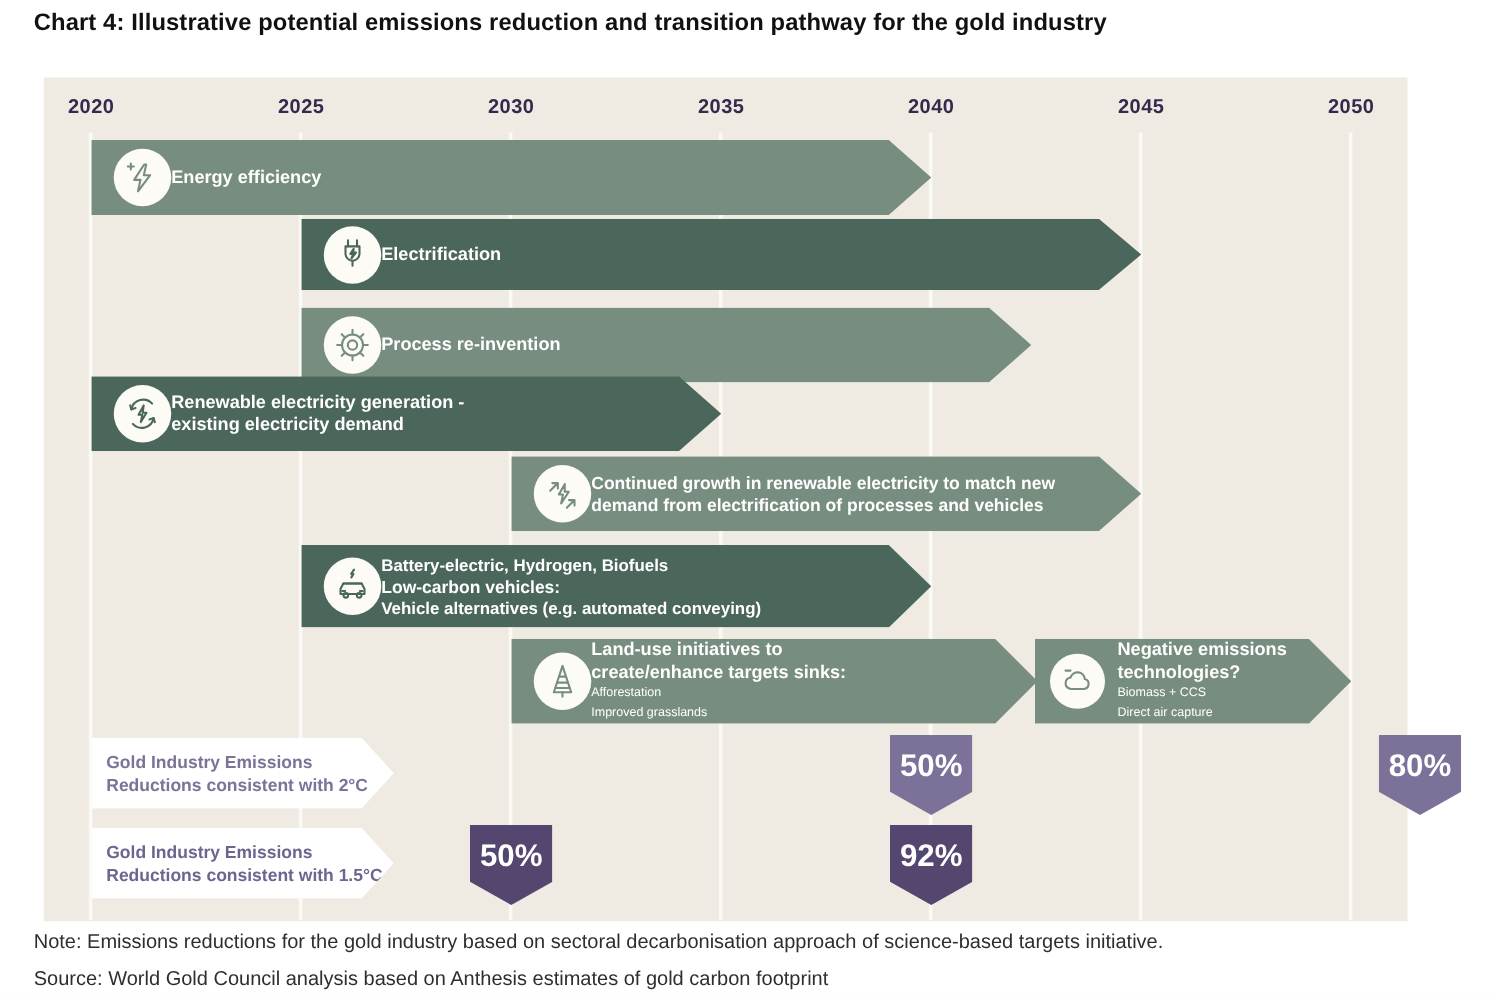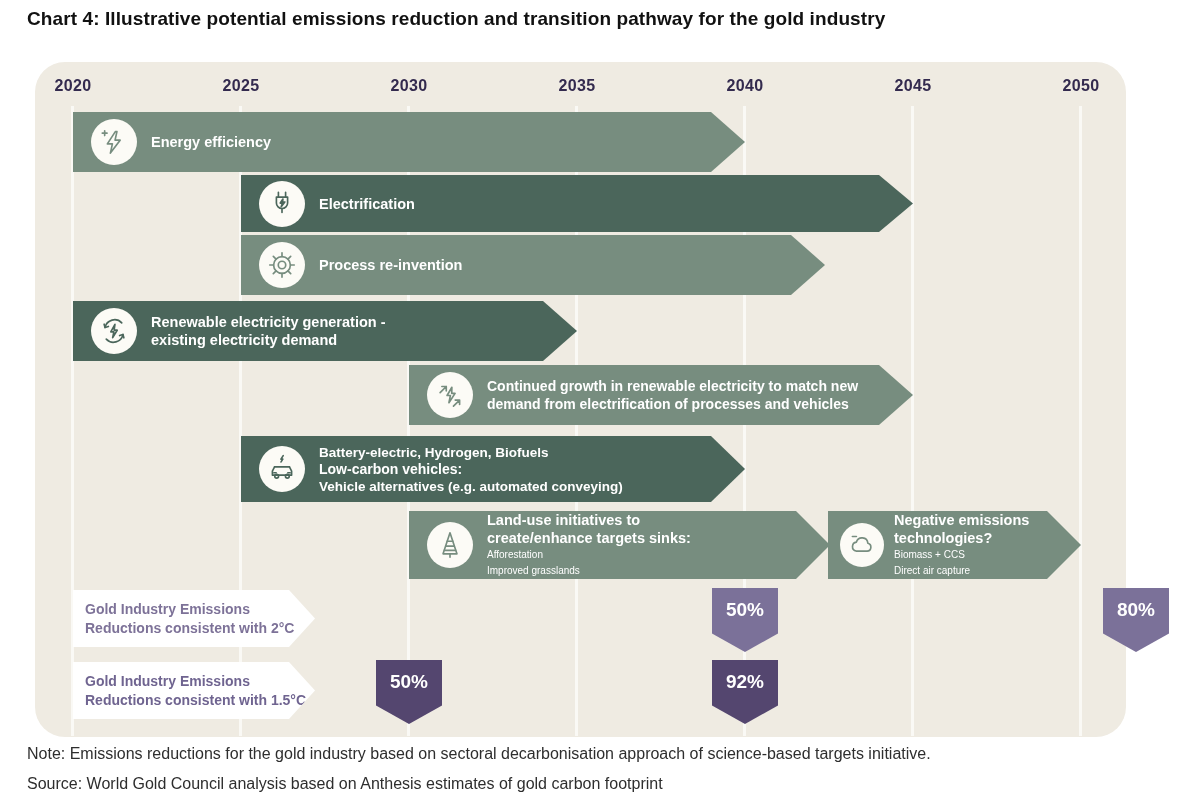--- a/index.html
+++ b/index.html
@@ -6,43 +6,43 @@
     --panel_bg:#EFEBE2; --bar_light:#778D7F; --bar_dark:#4B665B;
     --badge_light:#7B7199; --badge_dark:#54466F; --year_label:#332A4E;
     --pathway_2c_text:#7D7298; --pathway_15c_text:#6F6490;
     --title_text:#111111; --note_text:#2E2E2E; --bar_text:#FFFFFF;
     --gridline:#FBFAF6; --icon_circle_bg:#FCFBF6;
   }
   *{margin:0;padding:0;box-sizing:border-box;}
   body{background:#fff;font-family:"Liberation Sans",sans-serif;}
   .stage{position:relative;width:1200px;height:799px;background:#fff;overflow:hidden;}
   .chart-title{position:absolute;left:27px;top:8px;font-size:19px;font-weight:700;color:var(--title_text);letter-spacing:.1px;}
-  .panel{position:absolute;left:35px;top:62px;width:1091px;height:675px;background:var(--panel_bg);border-radius:30px;}
+  .panel{position:absolute;left:35px;top:62px;width:1091px;height:675px;background:var(--panel_bg);}
   .year{position:absolute;top:15px;transform:translateX(-50%);font-size:16px;font-weight:700;color:var(--year_label);letter-spacing:.4px;}
   .gridline{position:absolute;top:44px;height:630px;width:3px;background:var(--gridline);opacity:.92;}
   .bar{position:absolute;display:flex;align-items:center;color:var(--bar_text);
        clip-path:polygon(0 0, calc(100% - 34px) 0, 100% 50%, calc(100% - 34px) 100%, 0 100%);}
   .tone-light{background:var(--bar_light);}
   .tone-dark{background:var(--bar_dark);}
   .icon-circle{width:46px;height:46px;border-radius:50%;background:var(--icon_circle_bg);
        flex:none;margin-left:18px;display:flex;align-items:center;justify-content:center;}
   .bar.tone-light .icon-circle{color:var(--bar_light);}
   .bar.tone-dark .icon-circle{color:var(--bar_dark);}
   .icon-circle svg{width:32px;height:32px;stroke:currentColor;fill:none;stroke-width:1.25;stroke-linecap:round;stroke-linejoin:round;}
-  .bar-text{margin-left:14px;display:flex;flex-direction:column;justify-content:center;}
+  .bar-text{display:flex;flex-direction:column;justify-content:center;}
   .t-line{font-size:14.5px;font-weight:700;line-height:18px;white-space:nowrap;}
   .s-line{font-size:10px;font-weight:400;line-height:16px;white-space:nowrap;}
   .bar-compact .icon-circle{margin-left:12px;width:44px;height:44px;}
   .bar-compact .bar-text{margin-left:10px;}
   .pathway{position:absolute;background:#fff;display:flex;flex-direction:column;justify-content:center;padding-left:12px;
        clip-path:polygon(0 0, calc(100% - 26px) 0, 100% 50%, calc(100% - 26px) 100%, 0 100%);}
   .p-line{font-size:14px;font-weight:700;line-height:19px;white-space:nowrap;}
   .pathway-2c .p-line{color:var(--pathway_2c_text);}
   .pathway-15c .p-line{color:var(--pathway_15c_text);}
-  .badge{position:absolute;width:66px;height:64px;color:#fff;font-size:19px;font-weight:700;
+  .badge{position:absolute;width:66px;height:64px;color:#fff;font-size:25px;font-weight:700;
        text-align:center;padding-top:11px;
        clip-path:polygon(0 0,100% 0,100% 71%,50% 100%,0 71%);}
   .badge-light{background:var(--badge_light);}
   .badge-dark{background:var(--badge_dark);}
   .footnote{position:absolute;left:27px;font-size:16px;color:var(--note_text);}
 </style>
 </head>
 <body>
 
 <div class="stage">
@@ -86,21 +86,21 @@
             <path d="M7.8 6.8 h8.4 v4.4 a4.2 4.2 0 0 1 -8.4 0 z"></path>
             <path d="M12 15.6 v2.8"></path>
             <path d="M12.7 8.3 l-2 3 h1.7 l-1 2.7 2.7 -3.5 h-1.7 z"></path>
           </svg>
       </span>
       <div class="bar-text">
         <span class="t-line">Electrification</span>
       </div>
     </div>
 
-    <div class="bar tone-light" style="left:206px;top:173px;width:584px;height:60px">
+    <div class="bar tone-light" style="left:206px;top:184px;width:584px;height:60px">
       <span class="icon-circle">
         <svg viewBox="0 0 24 24">
             <circle cx="12" cy="12" r="6.3"></circle>
             <circle cx="12" cy="12" r="2.8"></circle>
             <path d="M21.2 12h-2.9M5.7 12H2.8M12 2.8v2.9M12 18.3v2.9M18.5 5.5l-2.05 2.05M7.55 16.45 5.5 18.5M18.5 18.5l-2.05-2.05M7.55 7.55 5.5 5.5"></path>
           </svg>
       </span>
       <div class="bar-text">
         <span class="t-line">Process re-invention</span>
       </div>

